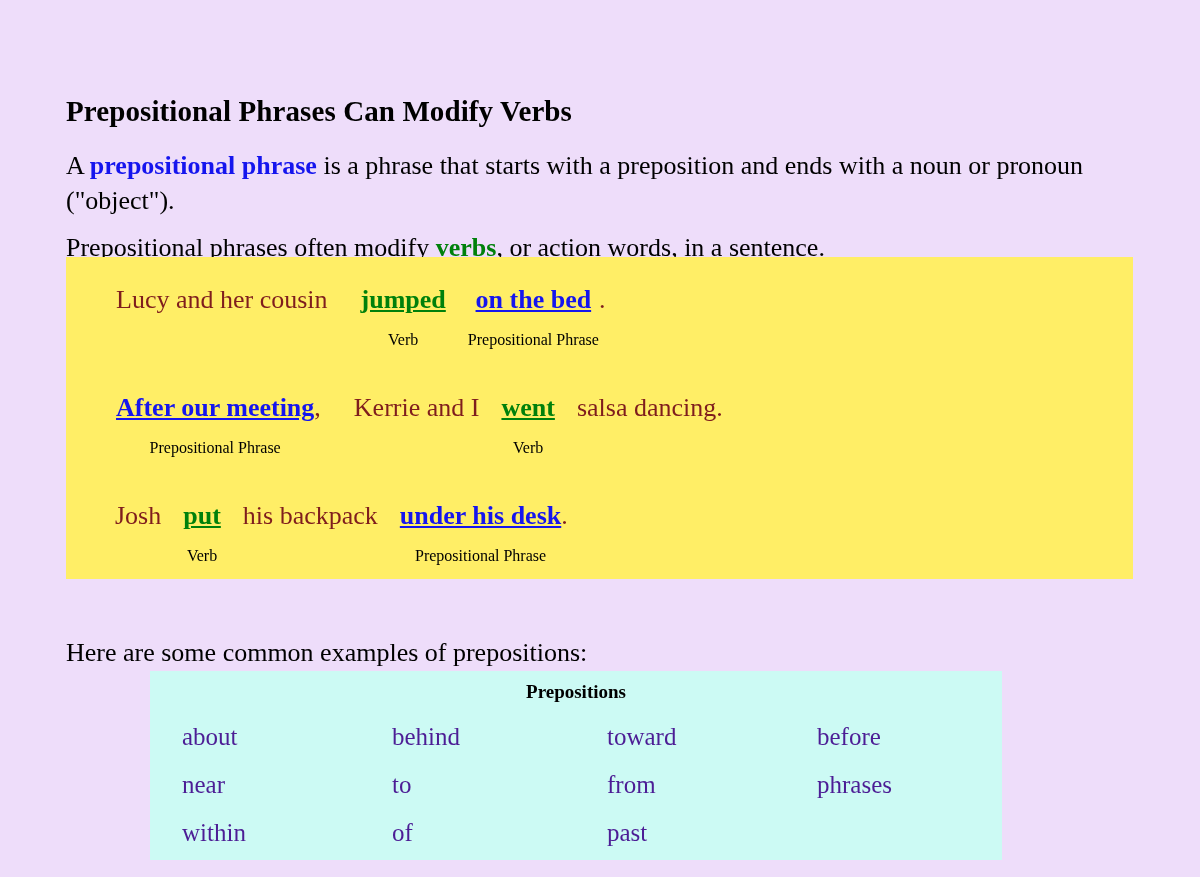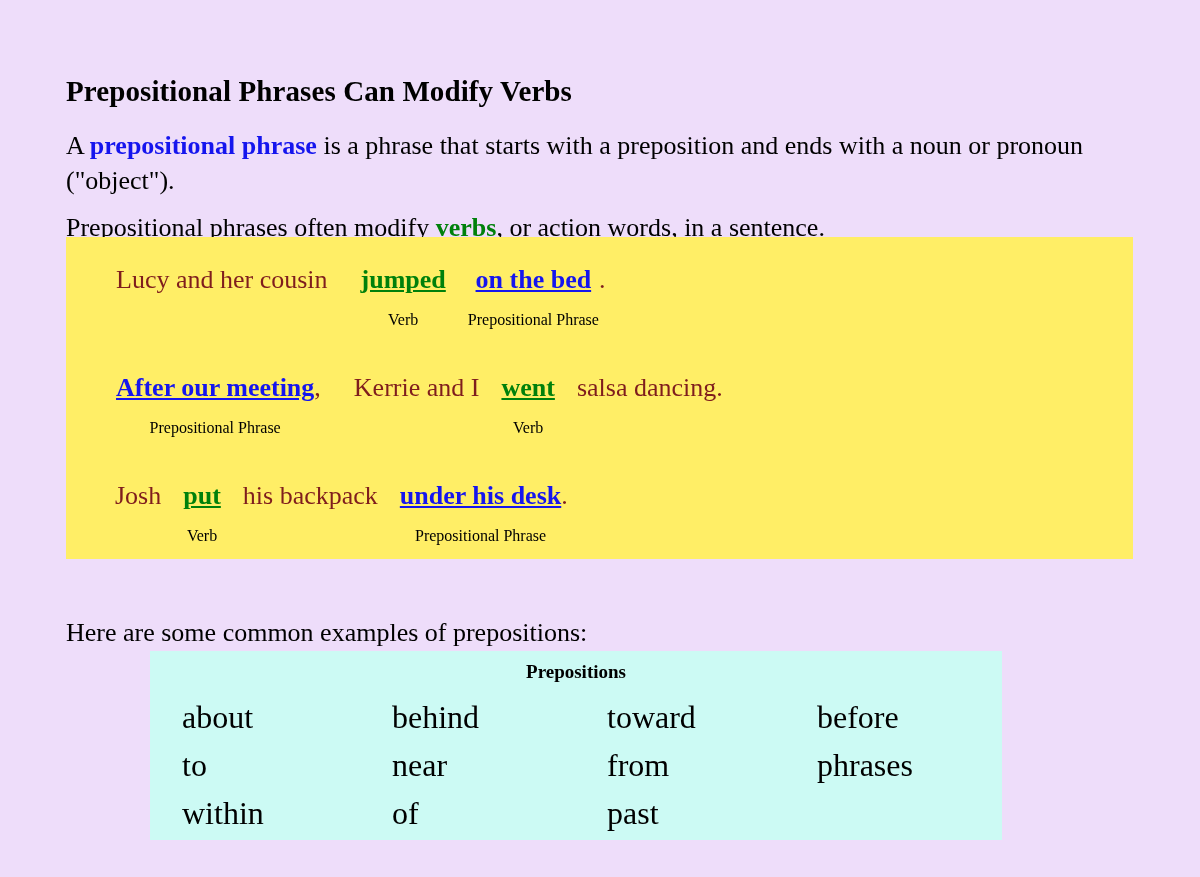--- a/index.html
+++ b/index.html
@@ -12,20 +12,21 @@
     background: #eeddfa;
     font-family: "Liberation Serif", "DejaVu Serif", serif;
     color: #000000;
     overflow: hidden;
   }
   .page {
     position: relative;
     width: 1200px;
     height: 756px;
     box-sizing: border-box;
+    margin-top: 20px;
   }
 
   
   .lesson-title {
     position: absolute;
     left: 66px;
     top: 56px;
     font-size: 29px;
     font-weight: bold;
     letter-spacing: 0.1px;
@@ -143,24 +144,24 @@
   }
   .prep-grid {
     display: grid;
     grid-template-columns: 210px 215px 210px 217px;
     padding-left: 32px;
     box-sizing: border-box;
     margin-top: 9px;
     row-gap: 0;
   }
   .prep-cell {
-    font-size: 32px;
+    font-size: 25px;
     line-height: 48px;
     height: 48px;
-    color: #000000;
+    color: #4c1d95;
   }
 </style>
 </head>
 <body>
 
 <div class="page">
 
   <h1 class="lesson-title">Prepositional Phrases Can Modify Verbs</h1>
 
   <p class="intro-para">
@@ -233,22 +234,22 @@
   <p class="lead-in">Here are some common examples of prepositions:</p>
 
   <div class="prep-table">
     <div class="prep-caption">Prepositions</div>
     <div class="prep-grid">
       <div class="prep-cell">about</div>
       <div class="prep-cell">behind</div>
       <div class="prep-cell">toward</div>
       <div class="prep-cell">before</div>
 
+      <div class="prep-cell">near</div>
       <div class="prep-cell">to</div>
-      <div class="prep-cell">near</div>
       <div class="prep-cell">from</div>
 
       <div class="prep-cell">phrases</div>
       <div class="prep-cell">within</div>
       <div class="prep-cell">of</div>
       <div class="prep-cell">past</div>
     </div>
   </div>
 
 </div>

